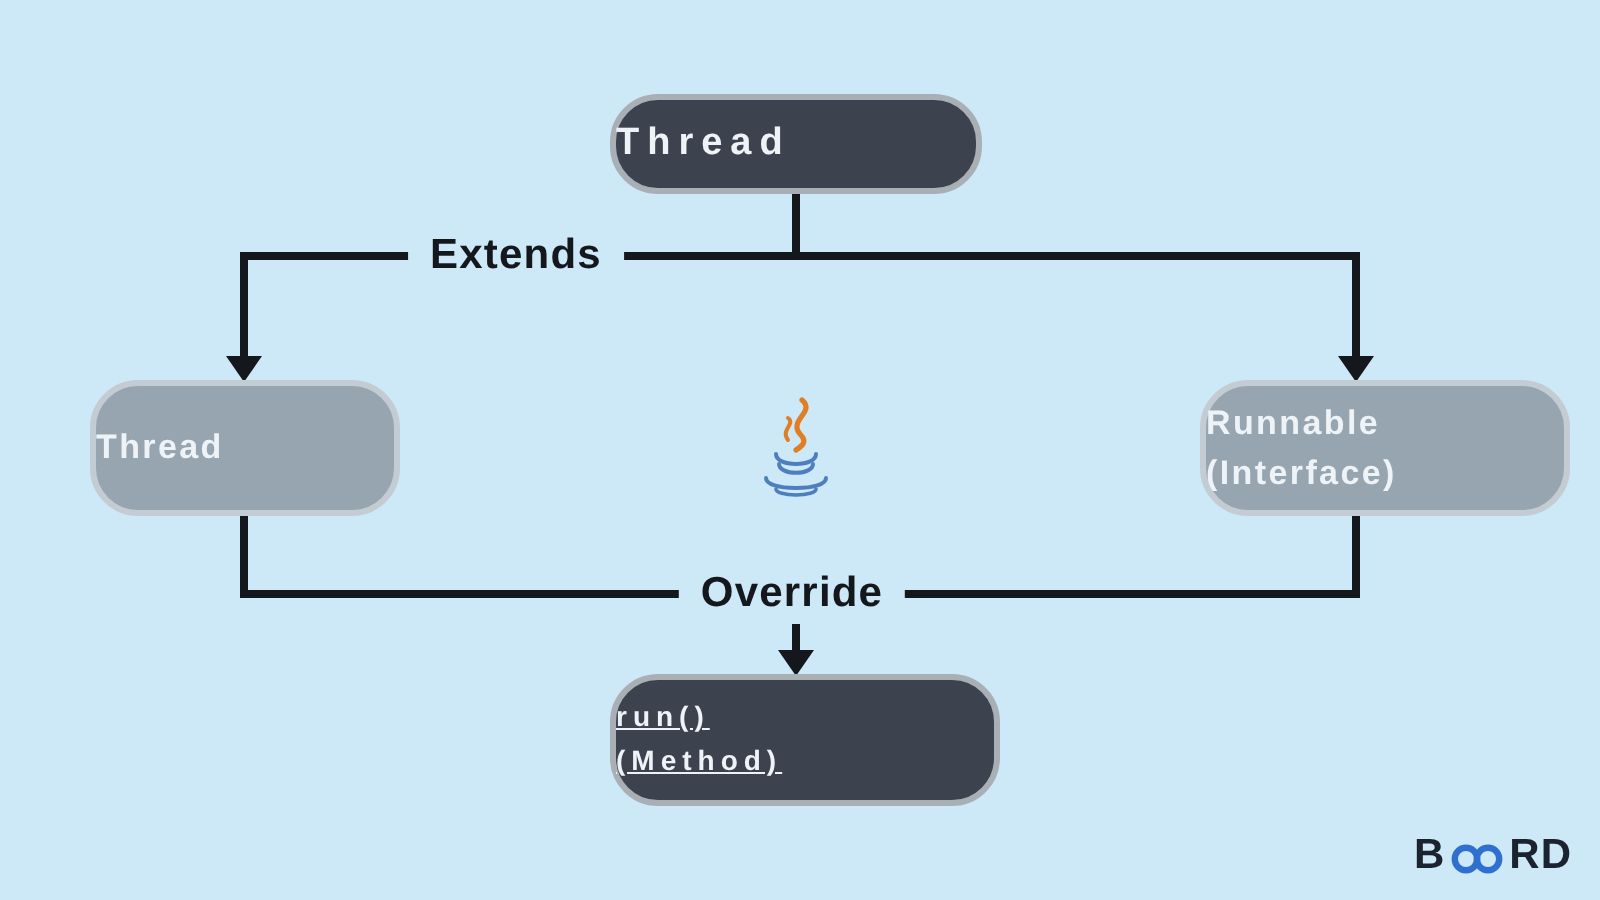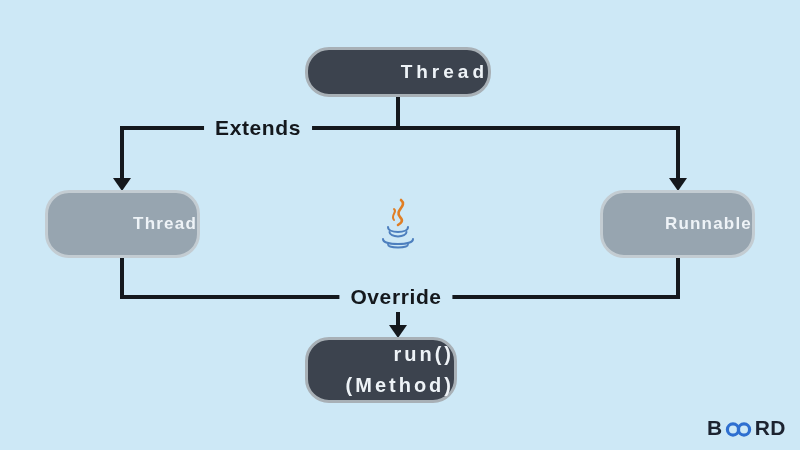--- a/index.html
+++ b/index.html
@@ -38,37 +38,37 @@
     position:absolute;transform:translate(-50%,-50%);
     background:var(--background);
     padding:3px 11px;
     font-size:21px;font-weight:bold;color:var(--line);
     letter-spacing:.6px;white-space:nowrap;
   }
 
   
   .node{
     position:absolute;display:flex;flex-direction:column;
-    align-items:flex-end;justify-content:center;
+    align-items:flex-start;justify-content:center;
     border-radius:24px;text-align:center;
     color:var(--node-text);font-weight:bold;
   }
   .node-dark{
     background:var(--dark-node-fill);
     border:3px solid var(--dark-node-border);
   }
   .node-gray{
     background:var(--gray-node-fill);
     border:3px solid var(--gray-node-border);
   }
   .node-line{display:block;}
   #node-thread{left:305px;top:47px;width:186px;height:50px;font-size:19px;letter-spacing:4px;}
   #node-thread-class{left:45px;top:190px;width:155px;height:68px;font-size:17px;letter-spacing:1.2px;line-height:1.5;}
-  #node-runnable{left:600px;top:190px;width:155px;height:68px;font-size:17px;letter-spacing:1.2px;line-height:1.5;padding-left:28px;}
-  #node-run-method{left:305px;top:337px;width:152px;height:66px;font-size:20px;letter-spacing:3px;line-height:1.55;}
+  #node-runnable{left:600px;top:190px;width:185px;height:68px;font-size:17px;letter-spacing:1.2px;line-height:1.5;}
+  #node-run-method{left:305px;top:337px;width:195px;height:66px;font-size:14px;letter-spacing:3px;line-height:1.55;text-decoration:underline;}
 
   
   .java-logo{position:absolute;left:372px;top:197px;width:52px;height:52px;}
 
   
   .brand{
     position:absolute;right:14px;bottom:10px;
     display:flex;align-items:center;gap:1px;
     font-size:21px;font-weight:800;color:var(--brand-text);
     letter-spacing:.5px;
@@ -99,20 +99,21 @@
   <div class="node node-dark" id="node-thread">
     <span class="node-line">Thread</span>
   </div>
 
   <div class="node node-gray" id="node-thread-class">
     <span class="node-line">Thread</span>
   </div>
 
   <div class="node node-gray" id="node-runnable">
     <span class="node-line">Runnable</span>
+    <span class="node-line">(Interface)</span>
   </div>
 
   <div class="node node-dark" id="node-run-method">
     <span class="node-line">run()</span>
     <span class="node-line">(Method)</span>
   </div>
 
   <svg class="java-logo" viewBox="0 0 48 52" aria-hidden="true">
     <g fill="none" stroke-linecap="round">
       <path d="M27,3 C34,9 20,13 26,20 C30,24 27,26 24,28" stroke="var(--java-orange)" stroke-width="2.6"></path>

